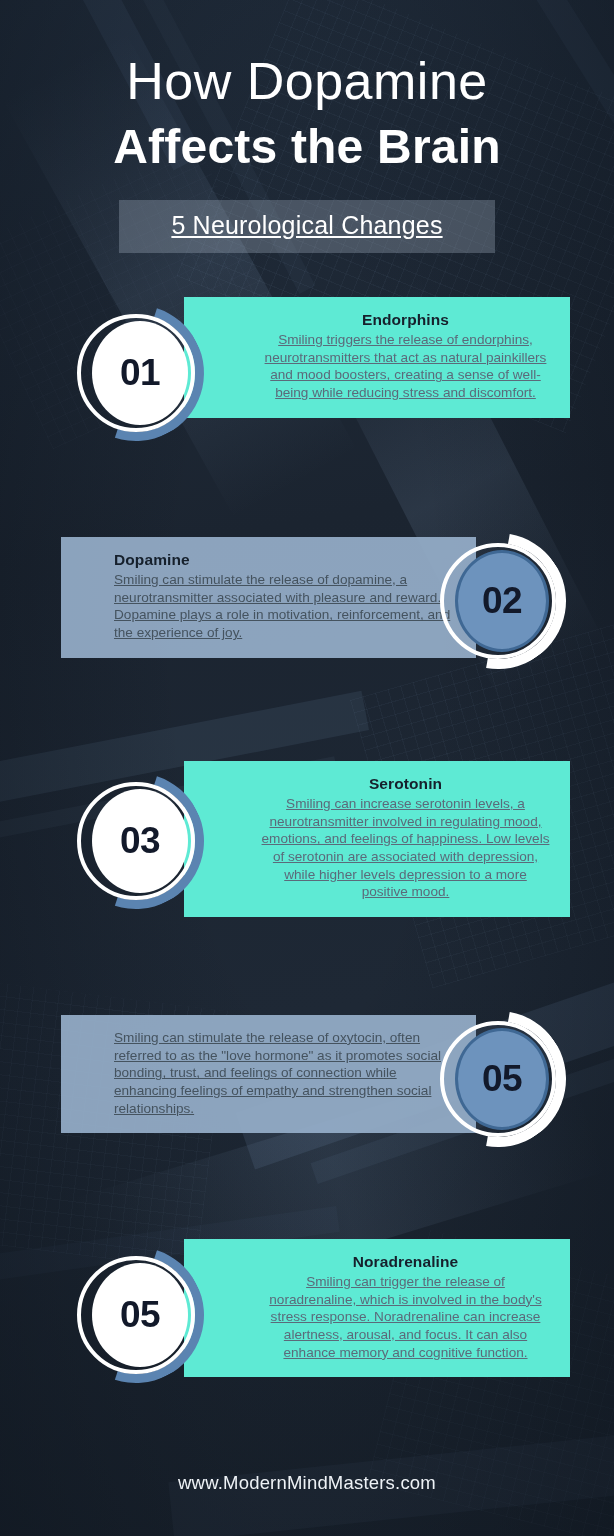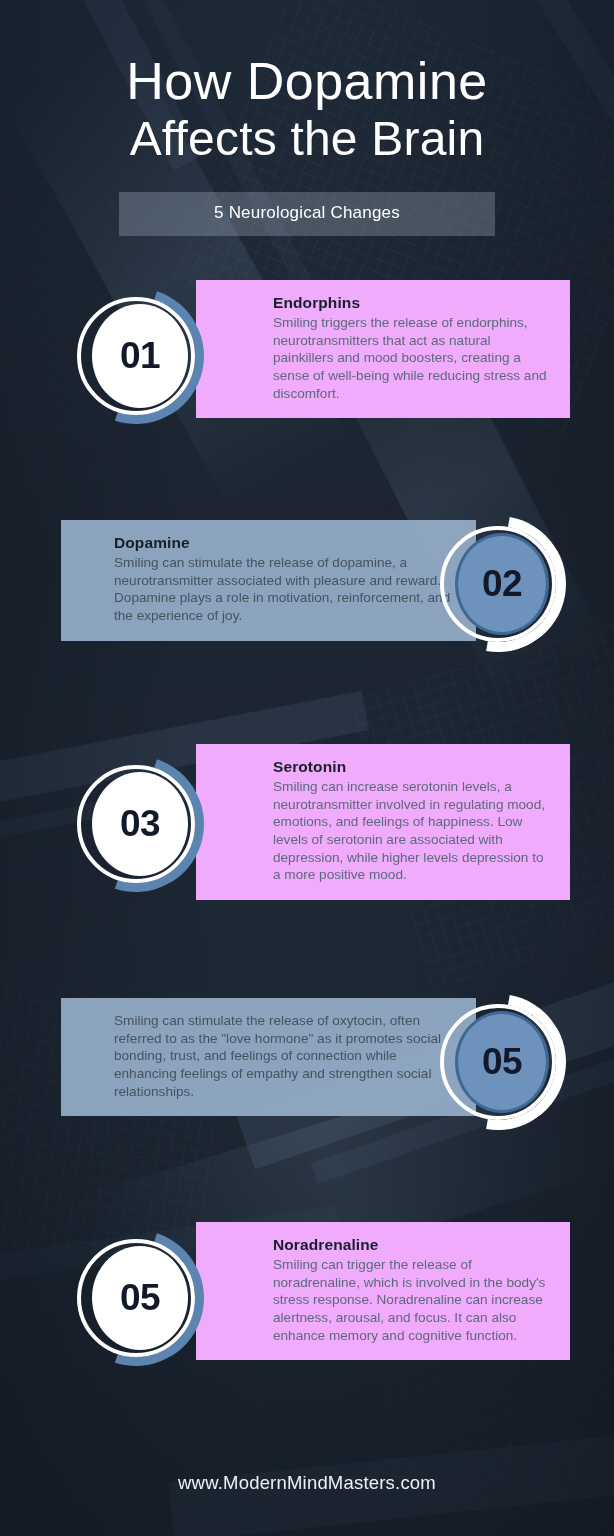--- a/index.html
+++ b/index.html
@@ -70,56 +70,58 @@
   .title-line1 {
     color:#ffffff;
     font-size:52px;
     font-weight:300;
     letter-spacing:0.5px;
     line-height:1.12;
   }
   .title-line2 {
     color:#ffffff;
     font-size:48px;
-    font-weight:normal;
+    font-weight:bold;
     letter-spacing:0.2px;
     line-height:1.12;
-    margin-top:2px;
+    margin-top:10px;
   }
 
   .subtitle-wrap { margin-top:26px; display:flex; justify-content:center; }
   .subtitle-banner {
     background:rgba(175,190,205,0.30);
     padding:11px 38px 13px;
     min-width:376px;
     text-align:center;
   }
   .subtitle-text {
     color:#ffffff;
-    font-size:17px;
+    font-size:25px;
     font-weight:300;
     letter-spacing:0.2px;
+    text-decoration:underline;
   }
 
   
   .cards { margin-top:44px; position:relative; }
 
   .card-row { position:relative; height:222px; }
   .card-row.r1 { height:232px; }
   .card-row.r3 { height:258px;padding-left:48px; }
   .card-row.r5 { height:230px; }
 
   .card {
     position:absolute;
     padding:14px 20px 16px;
   }
   
   .card.odd {
-    left:196px; right:44px;
-    background:#f0abfc;
+    left:184px; right:44px;
+    background:#5eead4;
+    text-align:center;
   }
   
   .card.even {
     left:61px; right:138px;
     background:rgba(150,175,202,0.92);
   }
 
   .card.odd .card-inner { padding-left:57px; }
   .card.even .card-inner { padding-left:33px; }
 
@@ -128,20 +130,21 @@
     font-weight:bold;
     color:#16202c;
     margin-bottom:2px;
     letter-spacing:0.1px;
   }
   .card-body {
     font-size:13.6px;
     line-height:1.30;
     color:#5b6a7a;
     font-weight:400;
+    text-decoration:underline;
   }
   .card.even .card-body { color:#45535f; }
 
   
   .badge {
     position:absolute;
     width:136px; height:136px;
   }
   .badge.left  { left:68px; }
   .badge.right { right:48px; }

